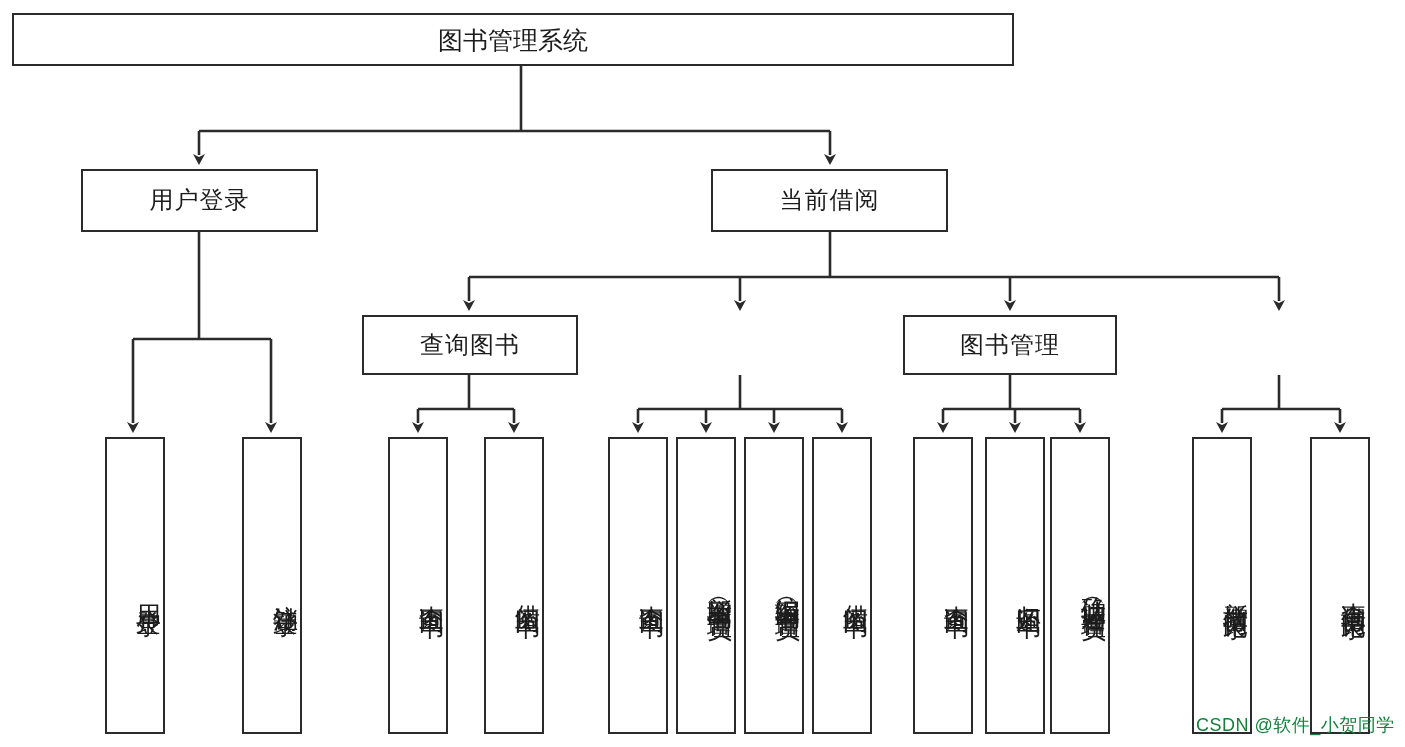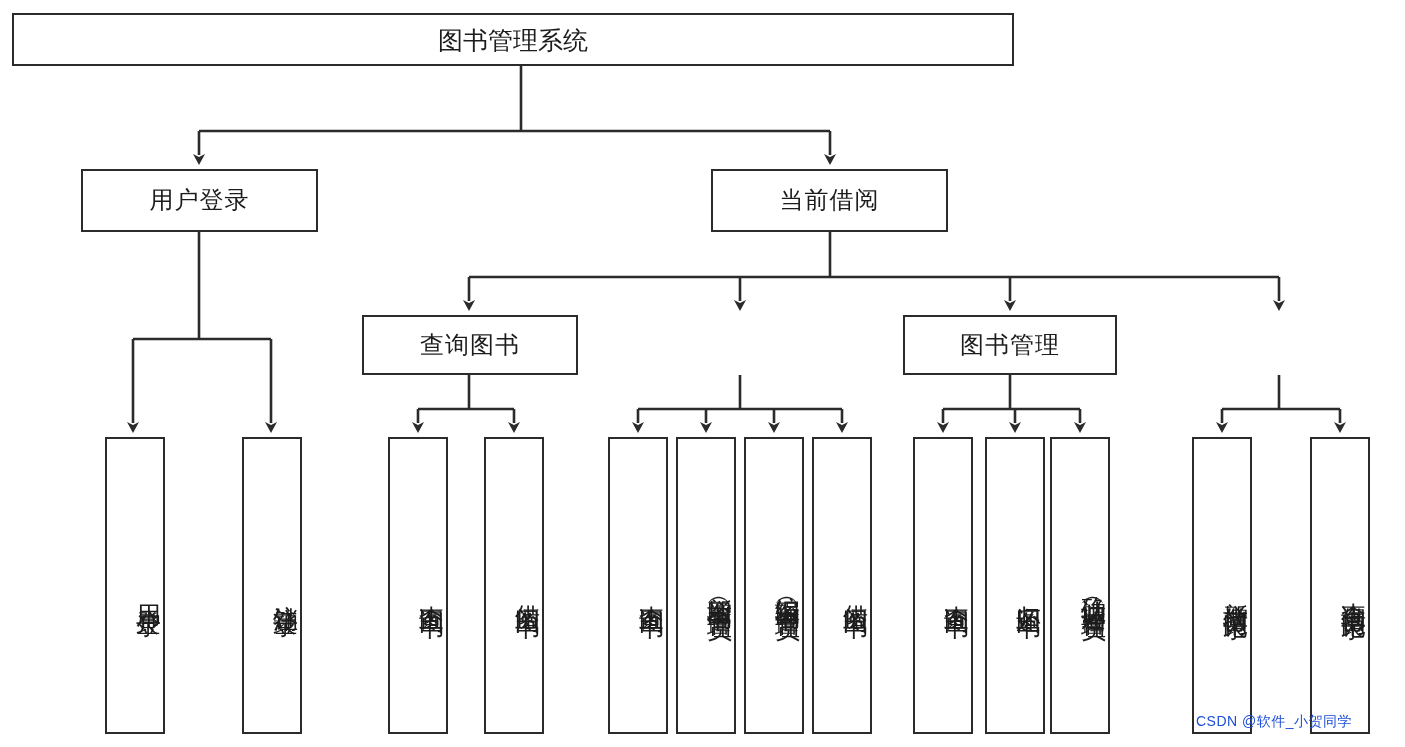--- a/index.html
+++ b/index.html
@@ -53,22 +53,22 @@
     align-items: flex-start;
     justify-content: center;
   }
   .node.vert .vtext {
     writing-mode: vertical-rl;
     text-orientation: upright;
     display: block;
   }
   .watermark {
     position: absolute;
-    color: #1d4ed8;
-    font-size: 14px;
+    color: #15803d;
+    font-size: 18px;
     white-space: nowrap;
     letter-spacing: 0.5px;
   }
 </style>
 </head>
 <body>
 
 <div id="canvas">
 
   <svg class="edges" viewBox="0 0 1405 747">

